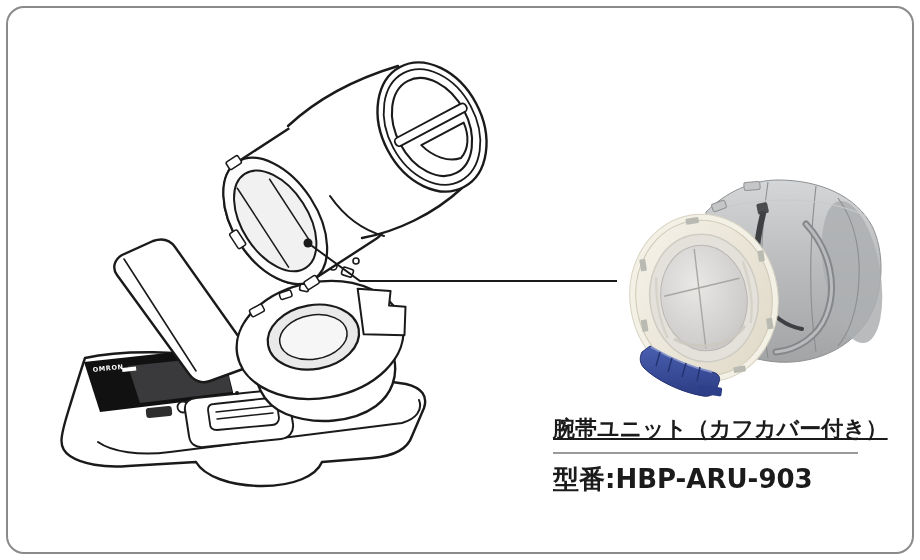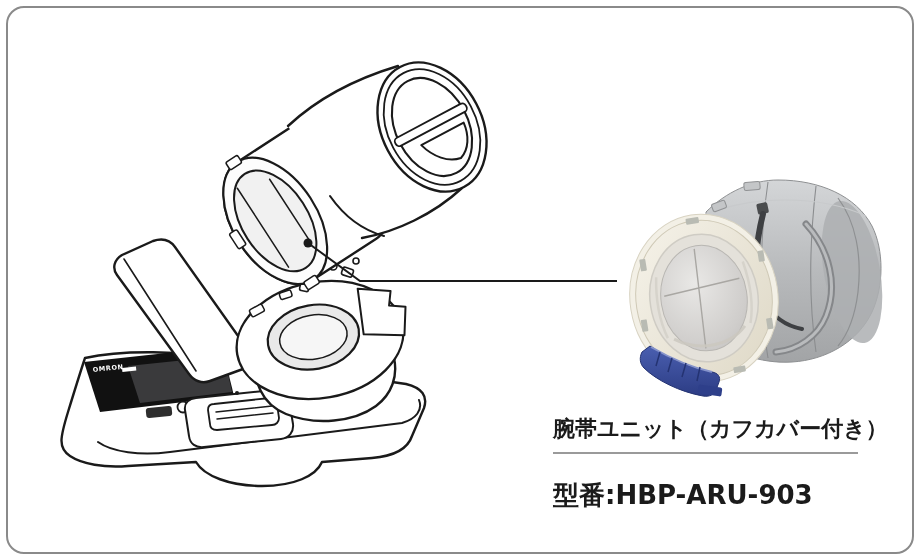--- a/index.html
+++ b/index.html
@@ -6,23 +6,23 @@
   .canvas{
     position:relative;width:920px;height:560px;background:#ffffff;
     font-family:"DejaVu Sans","Liberation Sans",sans-serif;overflow:hidden;
   }
   .frame{
     position:absolute;left:6px;top:6px;right:6px;bottom:6px;
     border:2px solid #8a8a8a;border-radius:18px;pointer-events:none;
   }
   .art{position:absolute;left:0;top:0;}
   .label-block{position:absolute;left:553px;top:415px;width:312px;color:#1b1b1b;}
-  .part-label{font-size:22px;font-weight:bold;line-height:1.25;letter-spacing:0px;white-space:nowrap;}
+  .part-label{font-size:22px;font-weight:bold;line-height:1.25;letter-spacing:0px;white-space:nowrap;text-decoration:underline;}
   .divider{margin-top:9px;width:305px;border-top:2px solid #9a9a9a;}
-  .model-label{margin-top:24px;font-size:26px;font-weight:bold;letter-spacing:0px;white-space:nowrap;}
+  .model-label{margin-top:8px;font-size:26px;font-weight:bold;letter-spacing:0px;white-space:nowrap;}
 </style>
 </head>
 <body>
 
 <div class="canvas">
 
   <svg class="art" width="920" height="560" viewBox="0 0 920 560">
     <defs>
       <linearGradient id="bodyGrad" x1="0" y1="0" x2="0" y2="1">
         <stop offset="0" stop-color="#d4d6d8"></stop>

